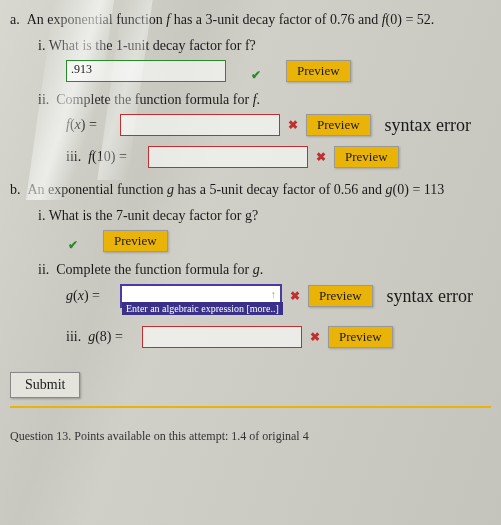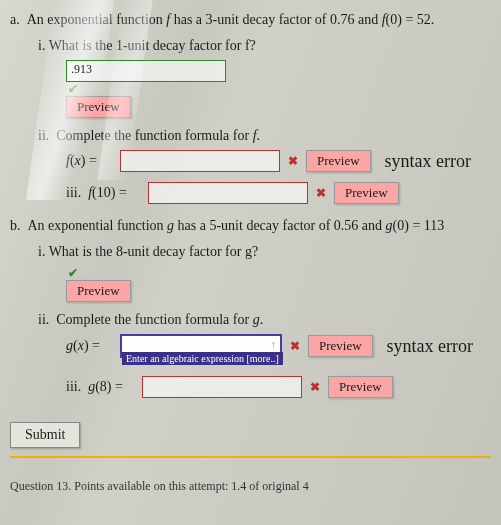--- a/index.html
+++ b/index.html
@@ -29,21 +29,21 @@
     top: 0;
     left: 110px;
     width: 30px;
     height: 180px;
     background: linear-gradient(100deg, transparent 0%, rgba(255,255,255,0.4) 50%, transparent 100%);
     transform: skewX(-8deg);
     pointer-events: none;
   }
   .question-text { margin: 2px 0 6px 0; }
   .sub { margin-left: 28px; margin-top:10px; margin-bottom:6px;}
-  .row { display:flex; align-items:flex-start; gap:0; margin-left:56px; margin-top:6px; margin-bottom:10px;flex-direction:column;}
+  .row { display:flex; align-items:flex-end; gap:23px; margin-left:56px; margin-top:6px; margin-bottom:10px;}
   .row2 { display:flex; align-items:center; gap:6px; margin-left:56px; margin-top:6px; margin-bottom:10px;}
   .input-box {
     display:inline-block;
     width:150px;
     height:18px;
     border:1px solid #888;
     background: rgba(255,255,255,0.6);
     font-size:12px;
     padding:1px 4px;
     vertical-align: middle;
@@ -57,21 +57,21 @@
     width:14px; height:14px;
     align-items:center; justify-content:center;
     font-size:12px; font-weight:bold;
     vertical-align: middle;
   }
   .mark-correct { color:#2a8a2a; }
   .mark-wrong { color:#c03030; }
   .preview-btn {
     display:inline-block;
     border:1px solid #999;
-    background:#fca5a5;
+    background:#eab308;
     padding:2px 10px;
     font-size:13px;
     vertical-align: middle;
     box-shadow: 1px 1px 2px rgba(0,0,0,0.2);
   }
   .syntax { font-size:18px; margin-left:8px;}
   .math-i { font-style: italic; font-family: Georgia, serif;}
   .submit-btn {
     display:inline-block;
     border:1px solid #888;
@@ -142,21 +142,21 @@
   <span class="prefix" style="min-width:76px">iii.&nbsp;&nbsp;<span class="math-i">f</span>(10) =</span>
   <span class="input-box input-wrong"></span>
   <span class="mark mark-wrong">✖</span>
   <span class="preview-btn">Preview</span>
 </div>
 
 <div class="question-text" style="margin-top:14px;">
   b.&nbsp;&nbsp;An exponential function <span class="math-i">g</span> has a 5-unit decay factor of 0.56 and <span class="math-i">g</span>(0) = 113
 </div>
 
-<div class="sub">i.  What is the 8-unit decay factor for g?</div>
+<div class="sub">i.  What is the 7-unit decay factor for g?</div>
 <div class="row">
   <span class="mark mark-correct">✔</span>
   <span class="preview-btn">Preview</span>
 </div>
 
 <div class="sub">
   ii.&nbsp;&nbsp;Complete the function formula for <span class="math-i">g</span>.
 </div>
 <div class="row2" style="position:relative;">
   <span class="prefix"><span class="math-i">g</span>(<span class="math-i">x</span>) =</span>

